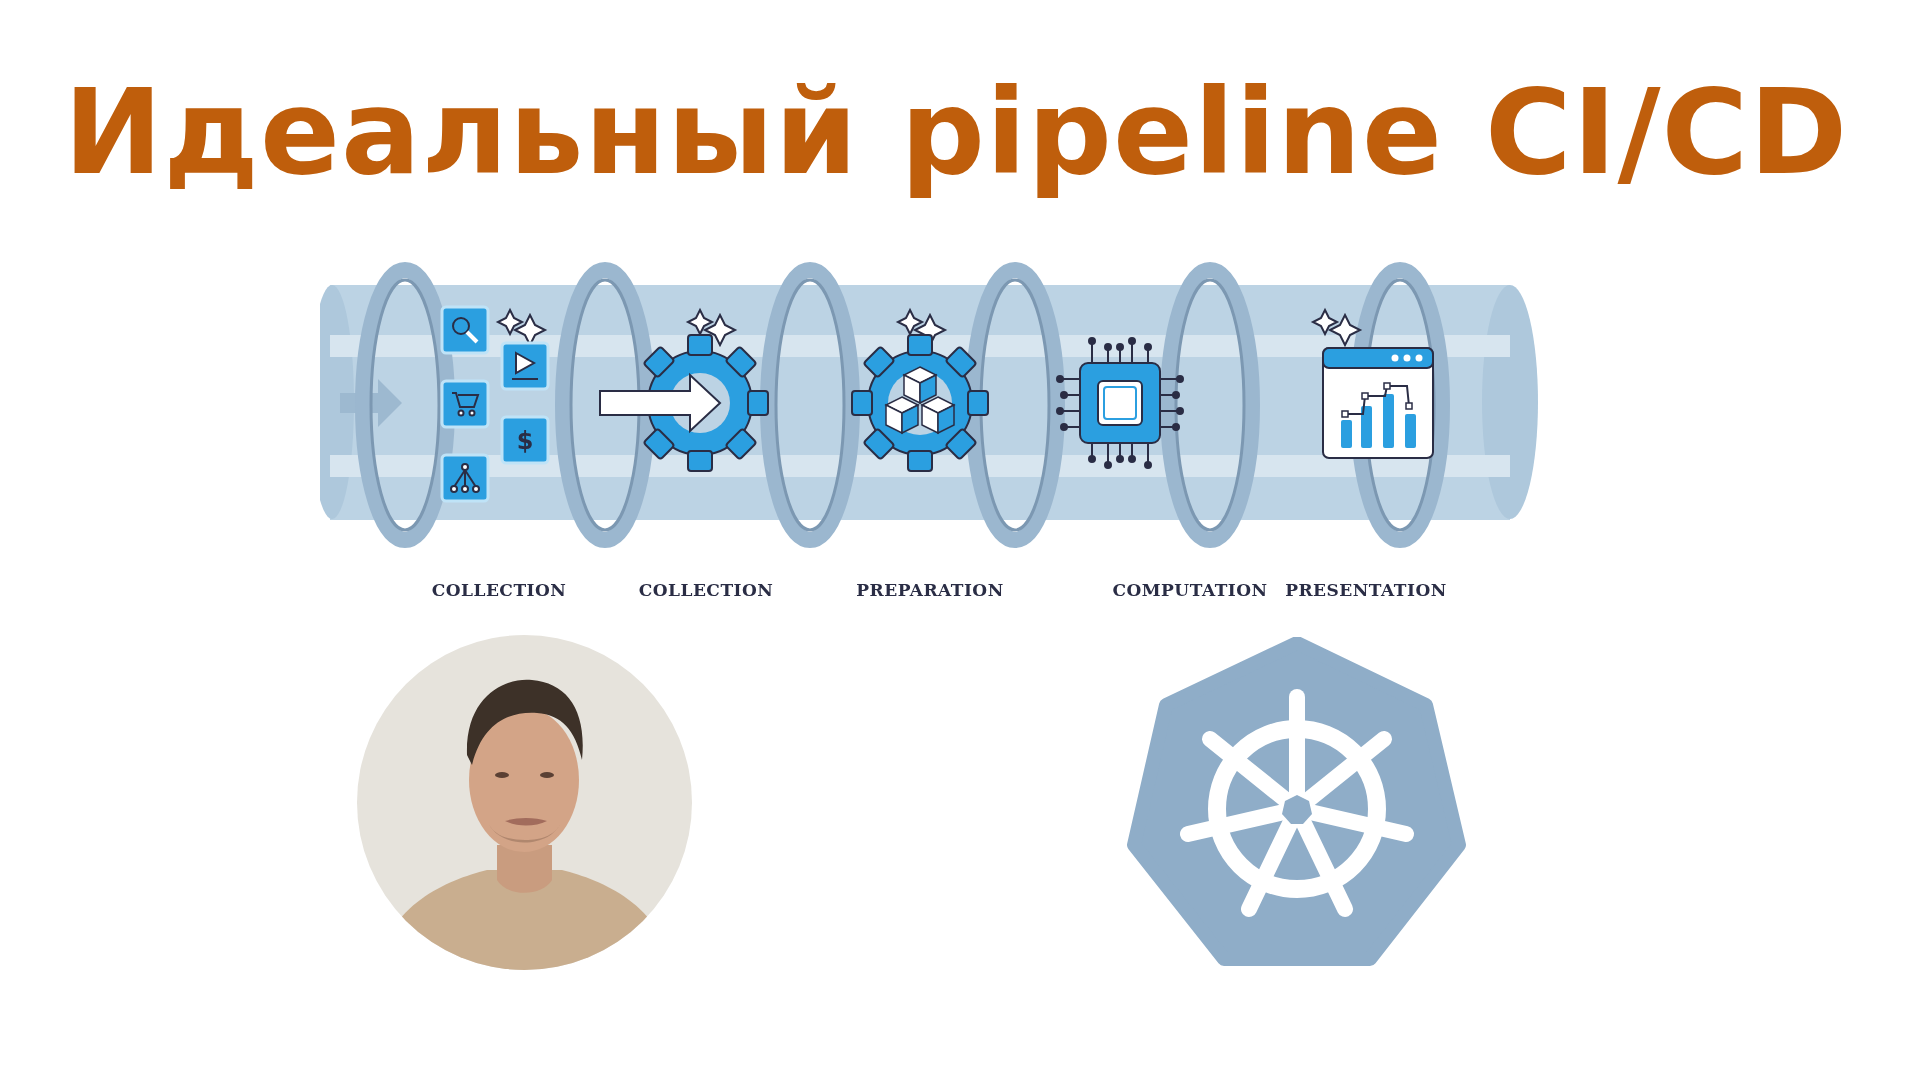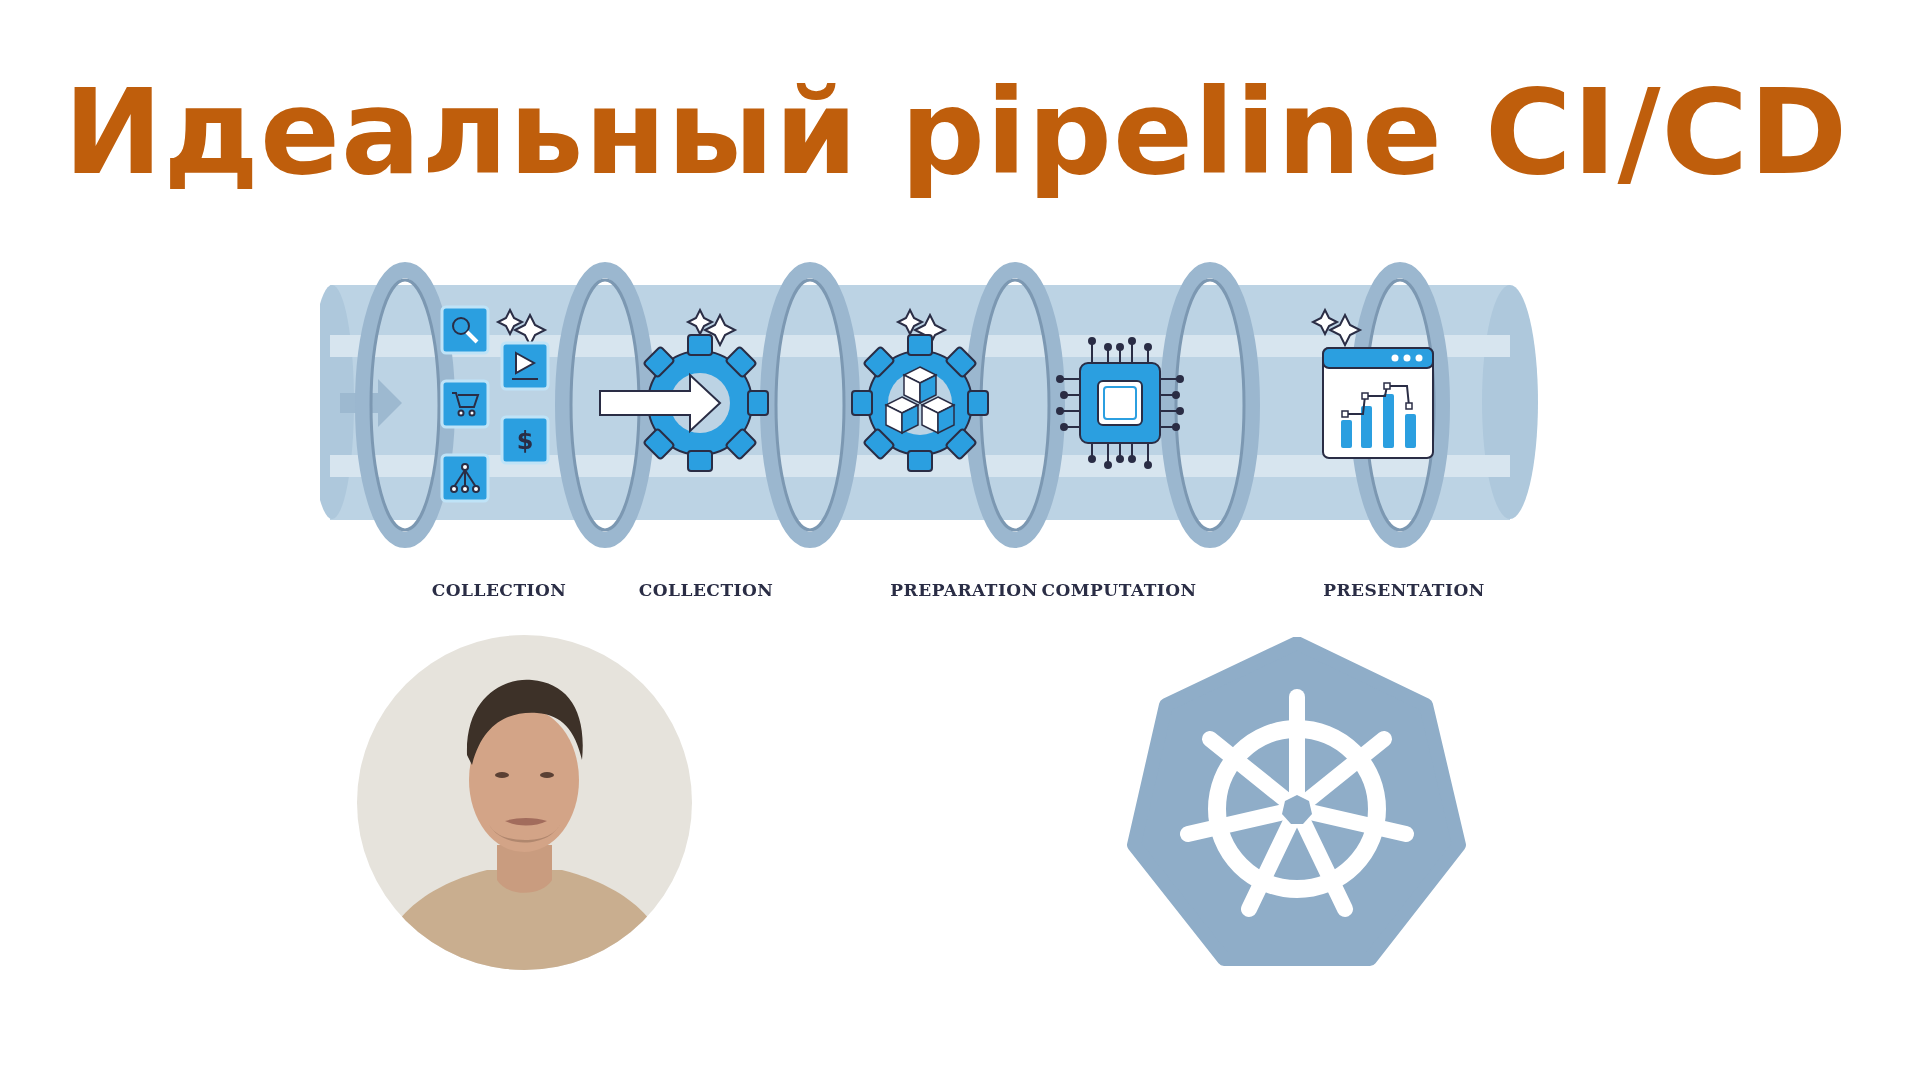--- a/index.html
+++ b/index.html
@@ -190,23 +190,23 @@
     <rect x="19" y="63" width="6" height="6" fill="#ffffff" stroke="#2a2d45" stroke-width="1.5"></rect>
     <rect x="39" y="45" width="6" height="6" fill="#ffffff" stroke="#2a2d45" stroke-width="1.5"></rect>
     <rect x="61" y="35" width="6" height="6" fill="#ffffff" stroke="#2a2d45" stroke-width="1.5"></rect>
     <rect x="83" y="55" width="6" height="6" fill="#ffffff" stroke="#2a2d45" stroke-width="1.5"></rect>
   </g>
 </svg>
 
 <div class="labels">
   <span class="stage-label" style="left:499px;">COLLECTION</span>
   <span class="stage-label" style="left:706px;">COLLECTION</span>
-  <span class="stage-label" style="left:964px;">PREPARATION</span>
-  <span class="stage-label" style="left:1119px;">COMPUTATION</span>
-  <span class="stage-label" style="left:1404px;">PRESENTATION</span>
+  <span class="stage-label" style="left:930px;">PREPARATION</span>
+  <span class="stage-label" style="left:1190px;">COMPUTATION</span>
+  <span class="stage-label" style="left:1366px;">PRESENTATION</span>
 </div>
 
 <div class="speaker">
   <svg width="335" height="335" viewBox="0 0 335 335" xmlns="http://www.w3.org/2000/svg">
     <rect width="335" height="335" fill="#e6e3dc"></rect>
     <path d="M20 335 C30 270 90 245 130 235 L205 235 C245 245 305 270 315 335 Z" fill="#c9ae8f"></path>
     <path d="M140 210 L140 245 C150 262 185 262 195 245 L195 210 Z" fill="#c99c7f"></path>
     <ellipse cx="167" cy="145" rx="55" ry="72" fill="#d3a487"></ellipse>
     <path d="M110 120 C108 60 150 42 175 45 C210 48 230 75 225 125 C218 95 205 80 180 78 C150 76 125 90 115 130 Z" fill="#3d3128"></path>
     <ellipse cx="145" cy="140" rx="7" ry="3" fill="#5a4034"></ellipse>

